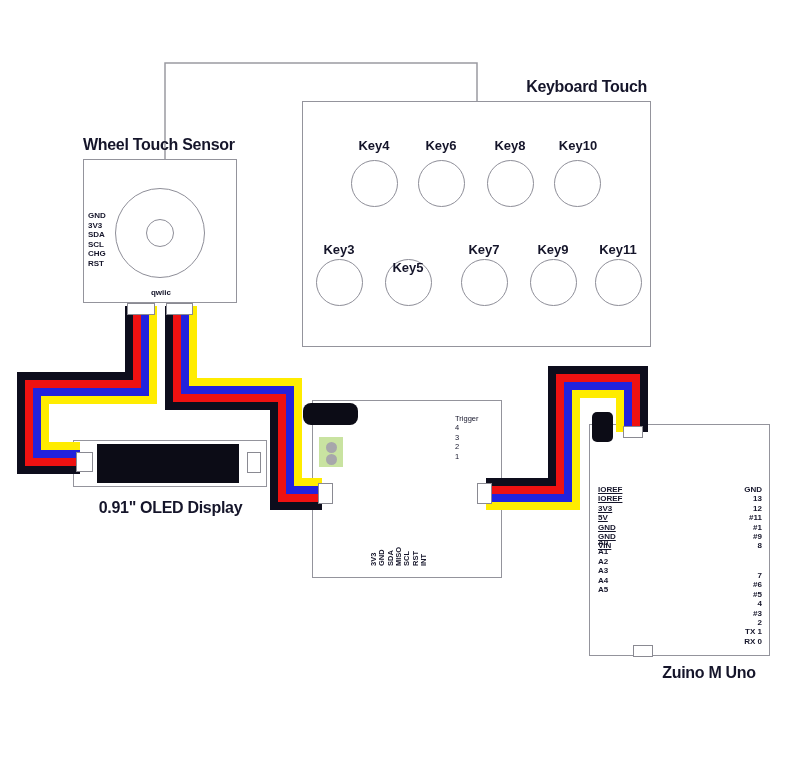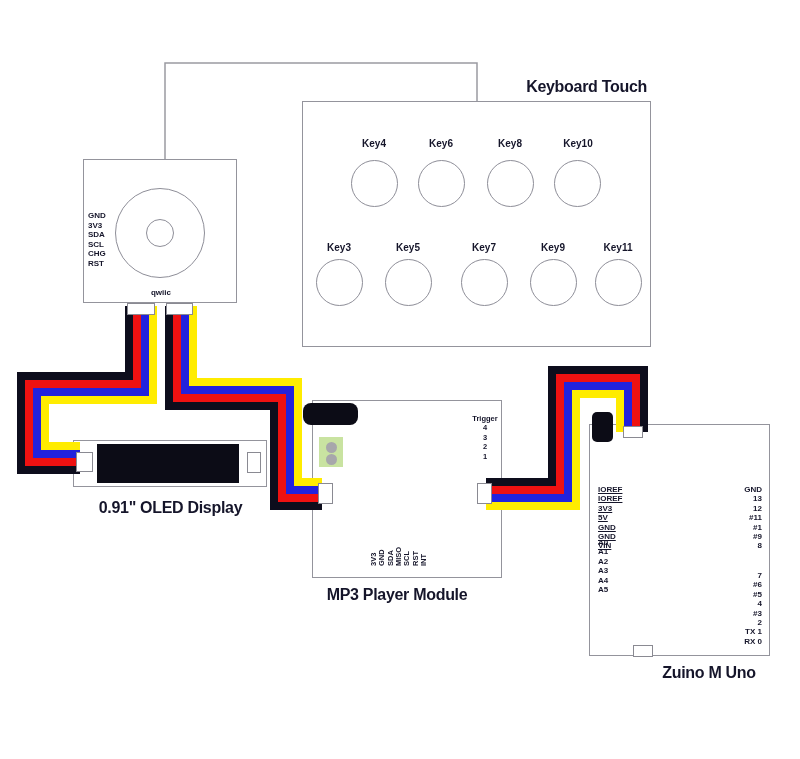--- a/index.html
+++ b/index.html
@@ -16,30 +16,30 @@
   .title {
     position:absolute; font-size:16px; font-weight:700; letter-spacing:-0.3px;
     white-space:nowrap; z-index:7;
   }
   .title.centered { text-align:center; }
   .circle {
     position:absolute; border:1.2px solid #8e8e98; border-radius:50%;
     background:#fff; box-sizing:border-box; z-index:6;
   }
   .key-label {
-    position:absolute; width:50px; text-align:center; font-size:10px;
+    position:absolute; width:50px; text-align:center; font-size:13px;
     font-weight:700; z-index:7;
   }
   .key-circle { width:47px; height:47px; }
   .pin-col { position:absolute; font-size:8px; font-weight:700; z-index:7; }
   .wheel-pins { line-height:9.6px; }
   .zuino-col { line-height:9.4px; }
   .zuino-col.right { width:60px; text-align:right; }
   .qwiic { position:absolute; width:40px; text-align:center; font-size:8px; font-weight:700; z-index:7; }
-  .trig  { position:absolute; width:60px; text-align:center; font-size:7.5px; font-weight:700; z-index:7; }
+  .trig  { position:absolute; width:60px; text-align:left; font-size:7.5px; font-weight:400; z-index:7; }
   .trig-nums { line-height:9.5px; }
   .blackpart { position:absolute; background:#0c0c16; z-index:6; }
   .greenpart { position:absolute; background:#c9e3a1; z-index:6; }
   .greendot  { position:absolute; width:11px; height:11px; border-radius:50%; background:#a7a7ab; z-index:7; }
   .connector {
     position:absolute; background:#fff; border:1.2px solid #8a8a92;
     box-sizing:border-box; z-index:30;
   }
   .wire  { fill:none; stroke-width:8; stroke-linecap:butt; stroke-linejoin:miter; }
   .sline { fill:none; stroke-width:1.5; }
@@ -47,20 +47,21 @@
 </style>
 </head>
 <body>
 
 <div class="canvas">
 
   <svg class="underlay-svg" width="800" height="759">
     <polyline class="sline" points="165,159 165,63 477,63 477,101" stroke="#9b9ba1"></polyline>
   </svg>
 
+  <div class="title" style="left:83px; top:136px;">Wheel Touch Sensor</div>
   <div class="board" style="left:83px; top:159px; width:154px; height:144px;"></div>
   <div class="circle" style="left:114.5px; top:188px; width:90px; height:90px;"></div>
   <div class="circle" style="left:145.5px; top:219px; width:28px; height:28px;"></div>
   <div class="pin-col wheel-pins" style="left:88px; top:211px;">
     <div>GND</div>
     <div>3V3</div>
     <div>SDA</div>
     <div>SCL</div>
     <div>CHG</div>
     <div>RST</div>
@@ -74,21 +75,21 @@
   <div class="circle key-circle" style="left:350.5px; top:159.5px;"></div>
   <div class="key-label" style="left:416px; top:138px;">Key6</div>
   <div class="circle key-circle" style="left:417.5px; top:159.5px;"></div>
   <div class="key-label" style="left:485px; top:138px;">Key8</div>
   <div class="circle key-circle" style="left:486.5px; top:159.5px;"></div>
   <div class="key-label" style="left:553px; top:138px;">Key10</div>
   <div class="circle key-circle" style="left:553.5px; top:159.5px;"></div>
 
   <div class="key-label" style="left:314px; top:242px;">Key3</div>
   <div class="circle key-circle" style="left:315.5px; top:259px;"></div>
-  <div class="key-label" style="left:383px; top:242px;">Key5</div>
+  <div class="key-label" style="left:383px; top:260px;">Key5</div>
   <div class="circle key-circle" style="left:384.5px; top:259px;"></div>
   <div class="key-label" style="left:459px; top:242px;">Key7</div>
   <div class="circle key-circle" style="left:460.5px; top:259px;"></div>
   <div class="key-label" style="left:528px; top:242px;">Key9</div>
   <div class="circle key-circle" style="left:529.5px; top:259px;"></div>
   <div class="key-label" style="left:593px; top:242px;">Key11</div>
   <div class="circle key-circle" style="left:594.5px; top:259px;"></div>
 
   <div class="board" style="left:73px; top:440px; width:194px; height:47px;"></div>
   <div class="blackpart" style="left:97px; top:444px; width:142px; height:39px;"></div>
@@ -99,21 +100,20 @@
   <div class="greenpart" style="left:319px; top:437px; width:24px; height:30px;"></div>
   <div class="greendot" style="left:325.5px; top:442px;"></div>
   <div class="greendot" style="left:325.5px; top:453.5px;"></div>
   <div class="trig" style="left:455px; top:414px;">Trigger</div>
   <div class="trig trig-nums" style="left:455px; top:423px;">
     <div>4</div>
     <div>3</div>
     <div>2</div>
     <div>1</div>
   </div>
-  <div class="title centered" style="left:297px; top:586px; width:200px;">MP3 Player Module</div>
 
   <div class="board" style="left:589px; top:424px; width:181px; height:232px;"></div>
   <div class="blackpart" style="left:592px; top:412px; width:21px; height:30px; border-radius:5px;"></div>
   <div class="pin-col zuino-col" style="left:598px; top:485px;text-decoration:underline;">
     <div>IOREF</div>
     <div>IOREF</div>
     <div>3V3</div>
     <div>5V</div>
     <div>GND</div>
     <div>GND</div>

